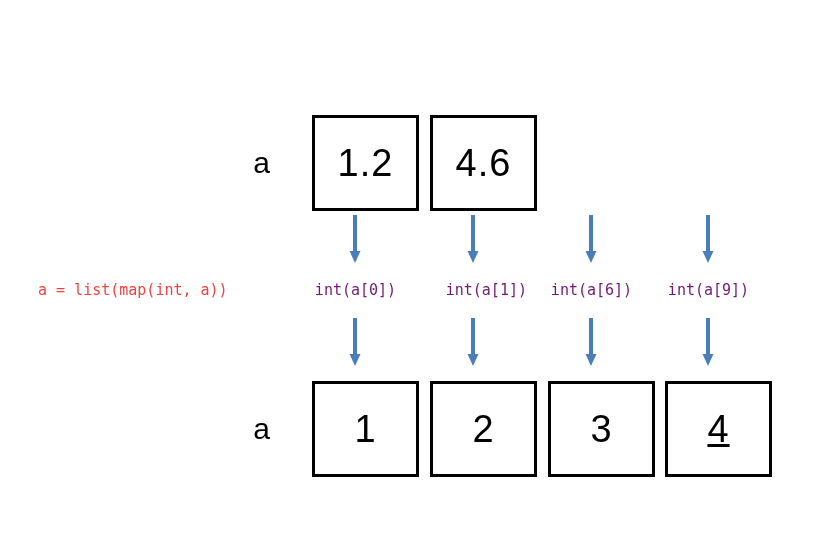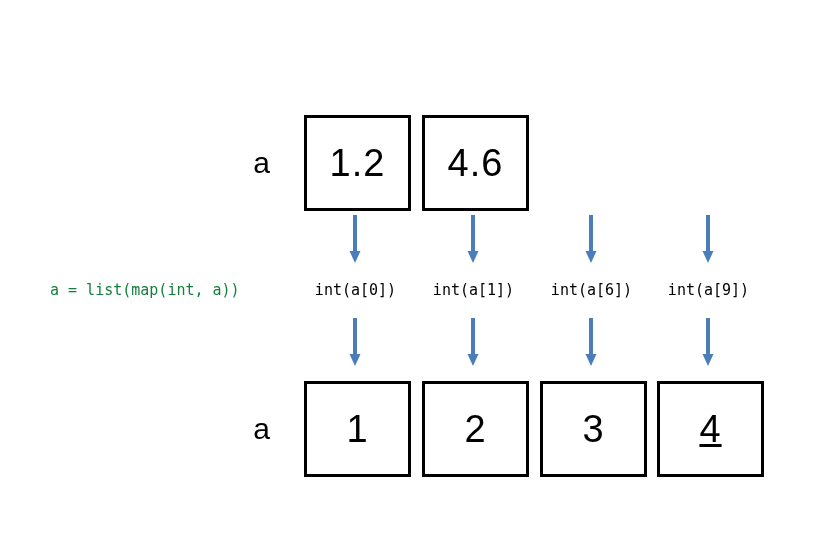--- a/index.html
+++ b/index.html
@@ -36,30 +36,29 @@
   }
   #row-label-top  { left: 210px; top: 148px; }
   #row-label-bottom { left: 210px; top: 414px; }
 
   
   .code-caption {
     position: absolute;
     font-family: "DejaVu Sans Mono", "Liberation Mono", monospace;
     font-size: 15px;
     line-height: 1;
-    color: #15803d;
+    color: #ef4444;
     white-space: nowrap;
-    margin-left: 12px;
   }
   #statement-label { left: 38px; top: 283px; }
 
   
   .cell-row {
     position: absolute;
-    left: 304px;
+    left: 312px;
     width: 470px;
     height: 81px;
   }
   #cell-row-top    { top: 115px; }
   #cell-row-bottom { top: 381px; }
 
   .cell {
     position: absolute;
     top: 0;
     width: 107px;
@@ -102,25 +101,25 @@
 
   
   .map-label {
     position: absolute;
     top: 283px;
     width: 107px;
     text-align: center;
     font-family: "DejaVu Sans Mono", "Liberation Mono", monospace;
     font-size: 15px;
     line-height: 1;
-    color: #000000;
+    color: #701a75;
     white-space: nowrap;
   }
   .map-col-0 { left: 302px; }
-  .map-col-1 { left: 420px; }
+  .map-col-1 { left: 420px; text-align: right; }
   .map-col-2 { left: 538px; }
   .map-col-3 { left: 655px; }
 </style>
 </head>
 <body>
 
 <div id="canvas">
 
   <div class="row-label" id="row-label-top">a</div>
 

